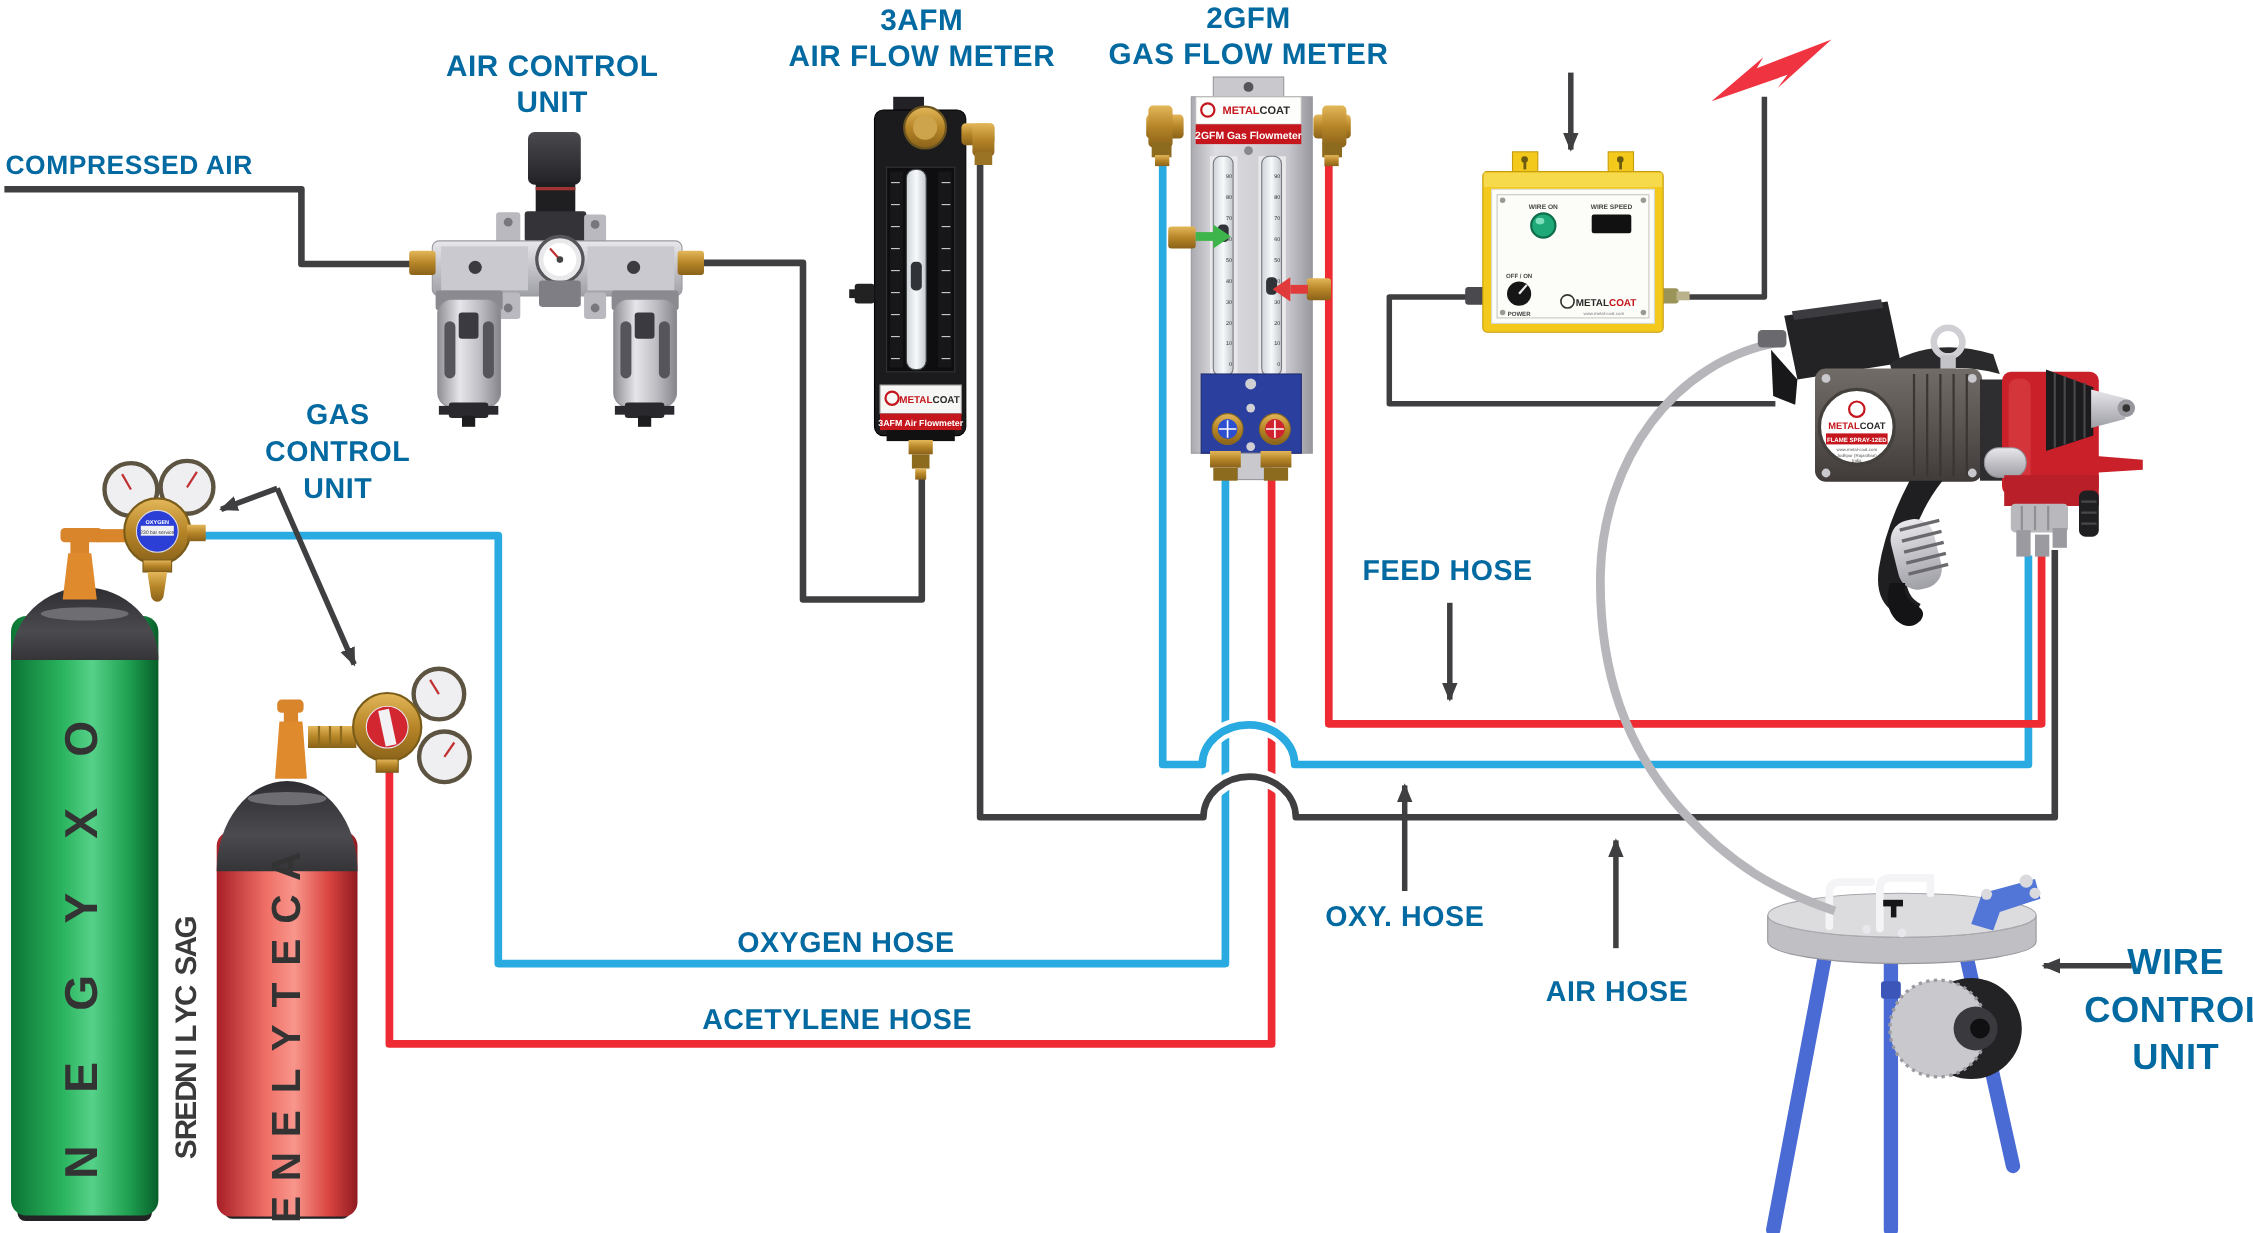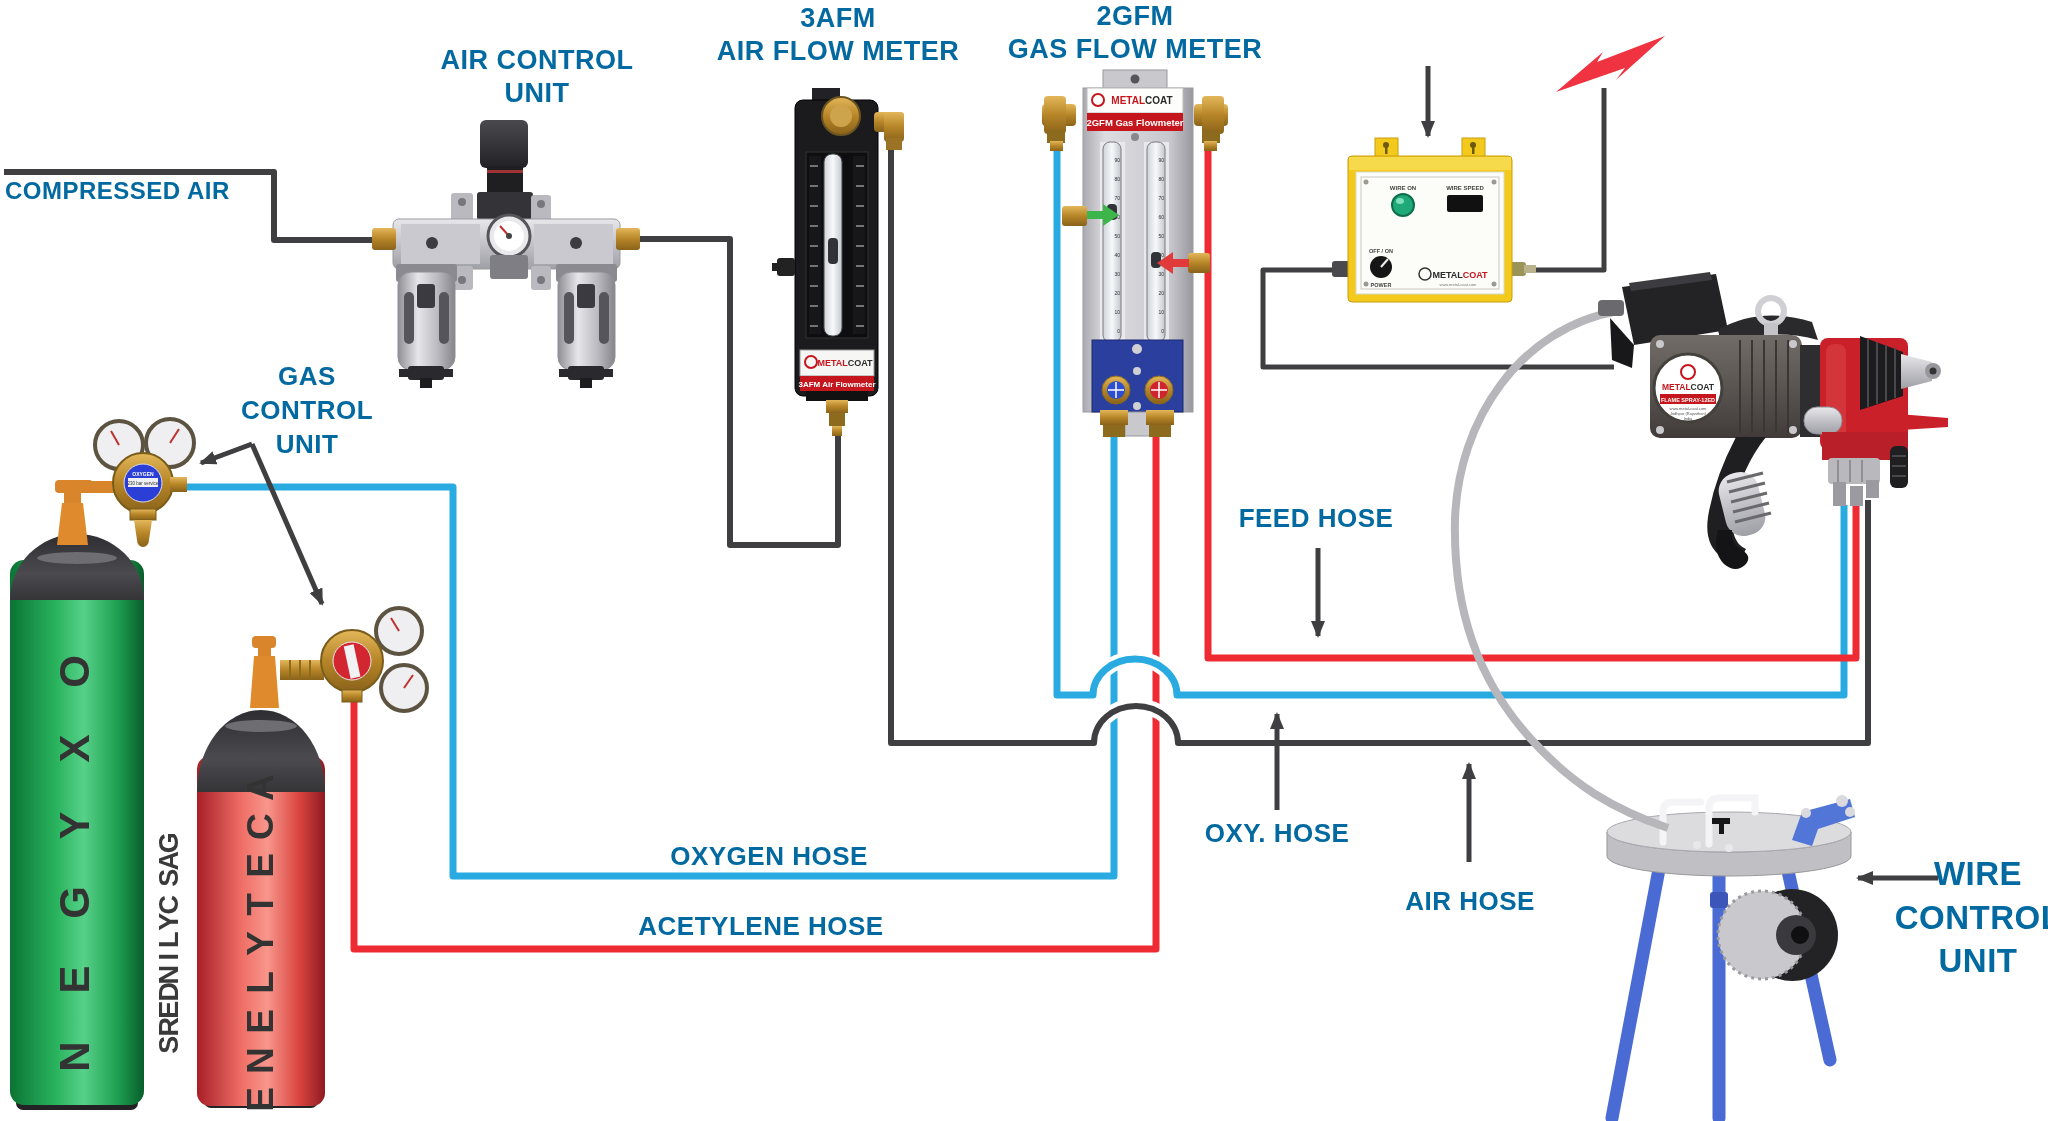--- a/index.html
+++ b/index.html
@@ -1,21 +1,21 @@
 <!DOCTYPE html>
 <html><head>
 <meta charset="utf-8">
 <style>
   html,body{margin:0;padding:0;background:#fff;}
   #stage{position:relative;width:2048px;height:1121px;background:#fff;overflow:hidden;
          font-family:"Liberation Sans",sans-serif;}
   svg{position:absolute;left:0;top:0;}
   .lbl{position:absolute;transform:translateX(-50%);text-align:center;white-space:pre;
        font-weight:bold;color:#0369a1;font-size:27px;line-height:1.22;letter-spacing:.5px;}
-  .lbl.left{transform:none;text-align:left;margin-top:40px;}
+  .lbl.left{transform:none;text-align:left;}
   .lbl.hose{font-size:26px;}
   .vtext{position:absolute;display:flex;flex-direction:column;align-items:center;
          font-weight:bold;color:#333;}
   .vtext span{display:flex;align-items:center;justify-content:center;width:100%;
               transform:rotate(-90deg);}
   .vt-oxy{left:42px;top:633px;width:64px;font-size:42px;}
   .vt-oxy span{height:77px;}
   .vt-acet{left:229px;top:768px;width:62px;font-size:37px;}
   .vt-acet span{height:39px;}
   .vt-gascyl{left:150px;top:834px;width:40px;font-size:27px;color:#3a3a3a;}
@@ -474,21 +474,21 @@
       <line x1="1731" y1="502" x2="1767" y2="493" stroke="#6a6a6e" stroke-width="3"></line>
       <line x1="1733" y1="512" x2="1769" y2="503" stroke="#6a6a6e" stroke-width="3"></line>
       <line x1="1735" y1="522" x2="1771" y2="513" stroke="#6a6a6e" stroke-width="3"></line>
       <path d="M1718,530 q-6,22 6,34 q12,10 22,0 q6,-8 -4,-14 q-12,-6 -10,-20 z" fill="#141416"></path>
     </g>
   </g>
 </svg>
 
 <div class="lbl left" style="left:5px;top:136px;font-size:24px;">COMPRESSED AIR</div>
 
-<div class="lbl" style="left:502px;top:44px;margin-left:35px;">AIR CONTROL
+<div class="lbl" style="left:502px;top:44px;">AIR CONTROL
 UNIT</div>
 
 <div class="lbl" style="left:838px;top:2px;">3AFM
 AIR FLOW METER</div>
 
 <div class="lbl" style="left:1135px;top:0px;">2GFM
 GAS FLOW METER</div>
 
 
 <div class="lbl" style="left:307px;top:360px;line-height:1.3;font-size:26px;">GAS

